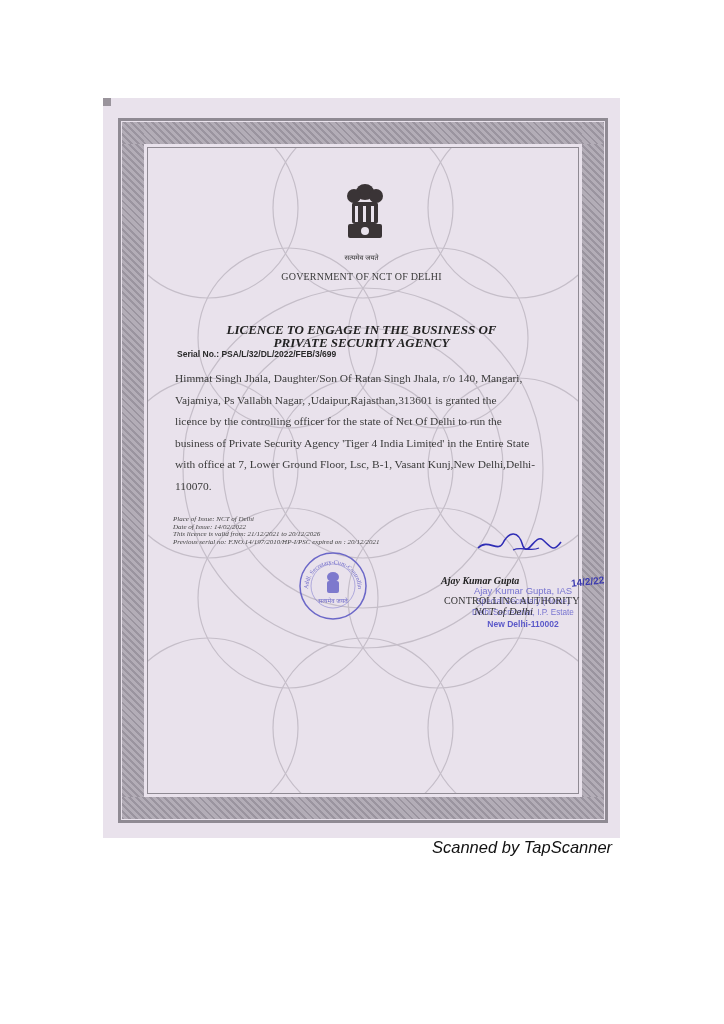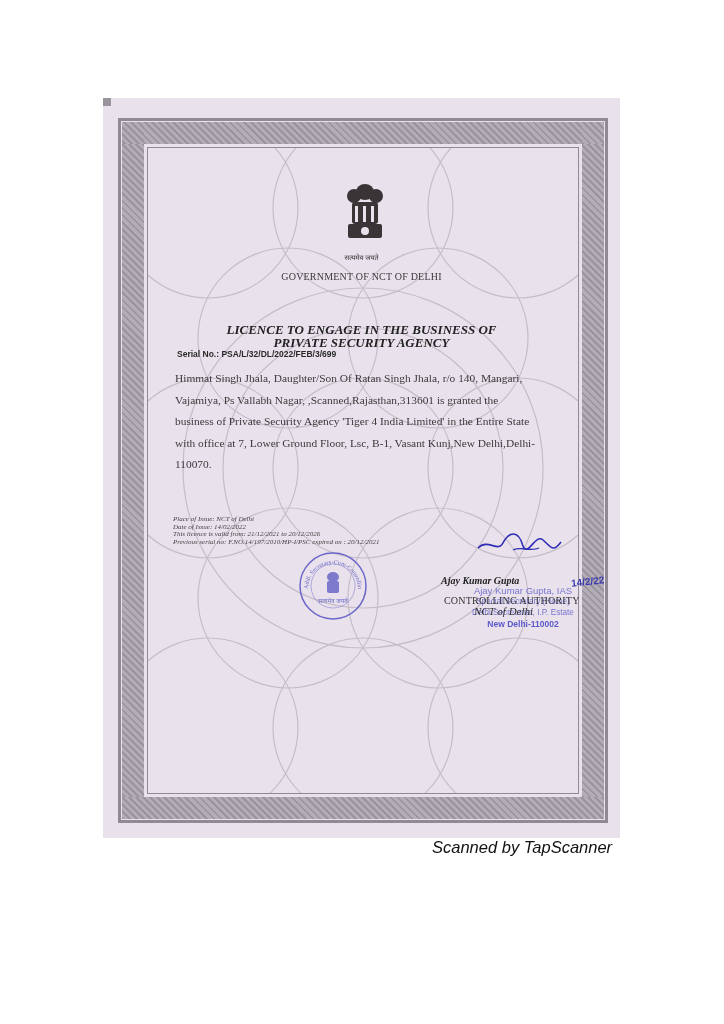--- a/index.html
+++ b/index.html
@@ -93,21 +93,22 @@
       <div>PRIVATE SECURITY AGENCY</div>
     </div>
 
     <div class="serial">
       <span>Serial No.:</span>
       <span>PSA/L/32/DL/2022/FEB/3/699</span>
     </div>
 
     <div class="body-text">
       <div>Himmat Singh Jhala, Daughter/Son Of Ratan Singh Jhala, r/o 140, Mangari,</div>
-      <div>Vajamiya, Ps Vallabh Nagar, ,Scanned,Rajasthan,313601 is granted the</div>
+      <div>Vajamiya, Ps Vallabh Nagar, ,Udaipur,Rajasthan,313601 is granted the</div>
+      <div>licence by the controlling officer for the state of Nct Of Delhi to run the</div>
       <div>business of Private Security Agency 'Tiger 4 India Limited' in the Entire State</div>
       <div>with office at 7, Lower Ground Floor, Lsc, B-1, Vasant Kunj,New Delhi,Delhi-</div>
       <div>110070.</div>
     </div>
 
     <div class="meta">
       <div>Place of Issue:  NCT of Delhi</div>
       <div>Date of Issue:  14/02/2022</div>
       <div>This licence is valid from:  21/12/2021 to 20/12/2026</div>
       <div>Previous serial no: F.NO.14/197/2010/HP-I/PSC expired on : 20/12/2021</div>

